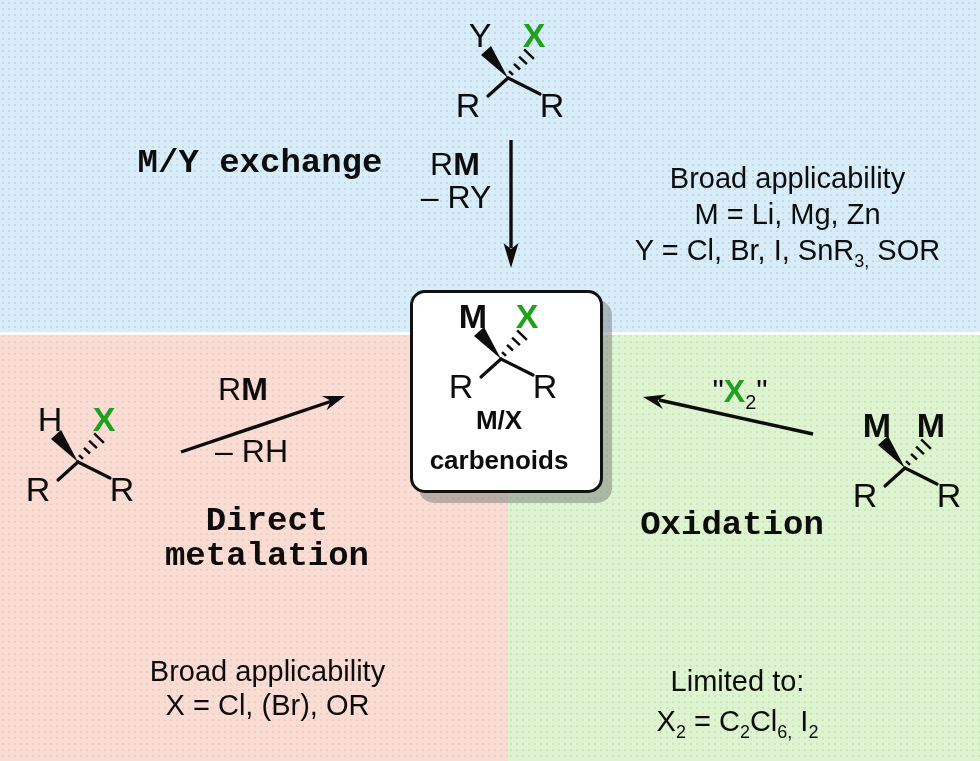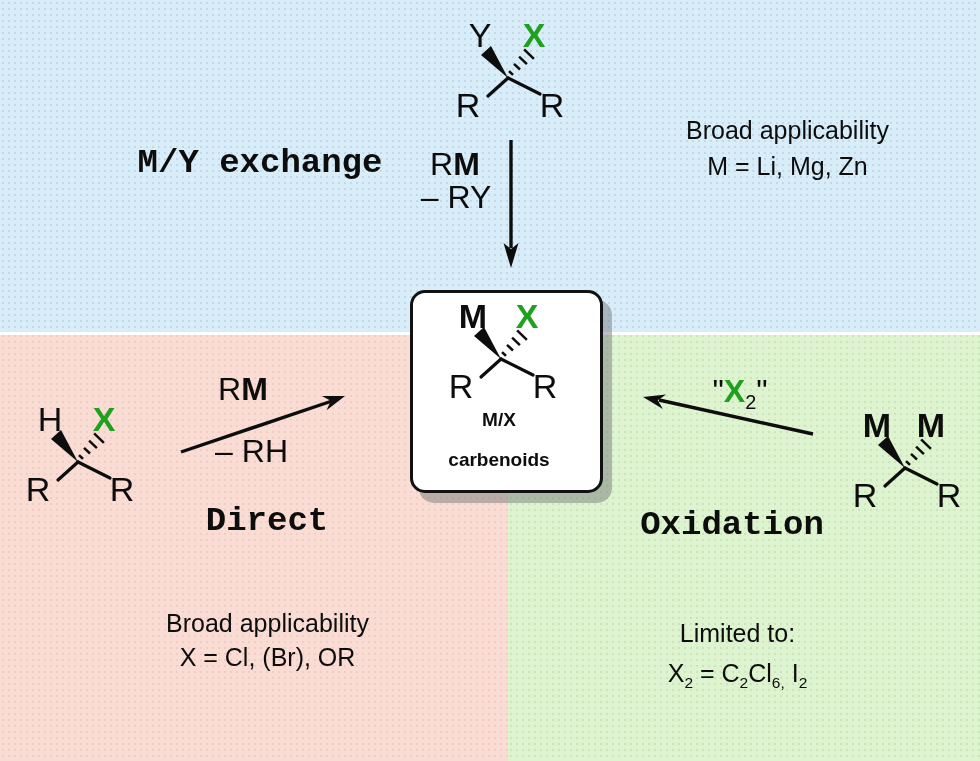--- a/index.html
+++ b/index.html
@@ -34,31 +34,31 @@
   .atom.tr{left:68px;top:0;}
   .atom.bl{left:2px;top:70px;}
   .atom.br{left:86px;top:70px;}
   .b{font-weight:700;}
   .gb{font-weight:700;color:#1ea11e;}
   sub{font-size:0.62em;}
 
   .lbl{position:absolute;text-align:center;}
   .f32{font-size:32px;line-height:32px;}
   .f34b{font-size:34px;line-height:35px;font-weight:700;font-family:Liberation Mono, monospace;}
-  .note{font-size:25px;}
+  .note{font-size:29px;margin-top:48px;}
   .note .ln{text-align:center;}
 
   .cbox{
     position:absolute;left:410px;top:290px;width:193px;height:203px;
     background:#ffffff;border:3.5px solid #111;border-radius:15px;
     box-shadow:9px 10px 0 rgba(107,112,112,0.45);
     box-sizing:border-box;
   }
   .cbox-caption{position:absolute;left:410px;width:178px;text-align:center;
-    font-size:19px;line-height:30px;font-weight:700;}
+    font-size:26px;line-height:30px;font-weight:700;}
 </style>
 </head>
 <body>
 
 <div class="canvas">
 
   <div class="bg bg-blue"></div>
   <div class="bg bg-pink"></div>
   <div class="bg bg-green"></div>
   <div class="divider-h"></div>
@@ -144,26 +144,28 @@
   </div>
   <div class="cbox-caption" style="top:405px;">M/X</div>
   <div class="cbox-caption" style="top:445px;">carbenoids</div>
 
   <div class="lbl f34b" style="left:110px;top:146px;width:300px;">M/Y exchange</div>
   <div class="lbl f32" style="left:405px;top:148px;width:100px;"><span>R</span><span class="b">M</span></div>
   <div class="lbl f32" style="left:406px;top:181px;width:100px;">– RY</div>
   <div class="lbl note" style="left:600px;top:112px;width:375px;line-height:36px;">
     <div class="ln">Broad applicability</div>
     <div class="ln">M = Li, Mg, Zn</div>
+    <div class="ln"><span>Y = Cl, Br, I, SnR</span><sub>3,</sub><span> SOR</span></div>
   </div>
 
   <div class="lbl f32" style="left:193px;top:373px;width:100px;"><span>R</span><span class="b">M</span></div>
   <div class="lbl f32" style="left:188px;top:435px;width:100px;text-align:right;">– RH</div>
   <div class="lbl f34b" style="left:117px;top:504px;width:300px;">
     <div>Direct</div>
+    <div>metalation</div>
   </div>
   <div class="lbl note" style="left:80px;top:606px;width:375px;line-height:34px;">
     <div class="ln">Broad applicability</div>
     <div class="ln">X = Cl, (Br), OR</div>
   </div>
 
   <div class="lbl f32" style="left:690px;top:375px;width:100px;"><span>"</span><span class="gb">X</span><sub>2</sub><span>"</span></div>
   <div class="lbl f34b" style="left:582px;top:508px;width:300px;">Oxidation</div>
   <div class="lbl note" style="left:560px;top:613px;width:355px;line-height:40px;">
     <div class="ln">Limited to:</div>

